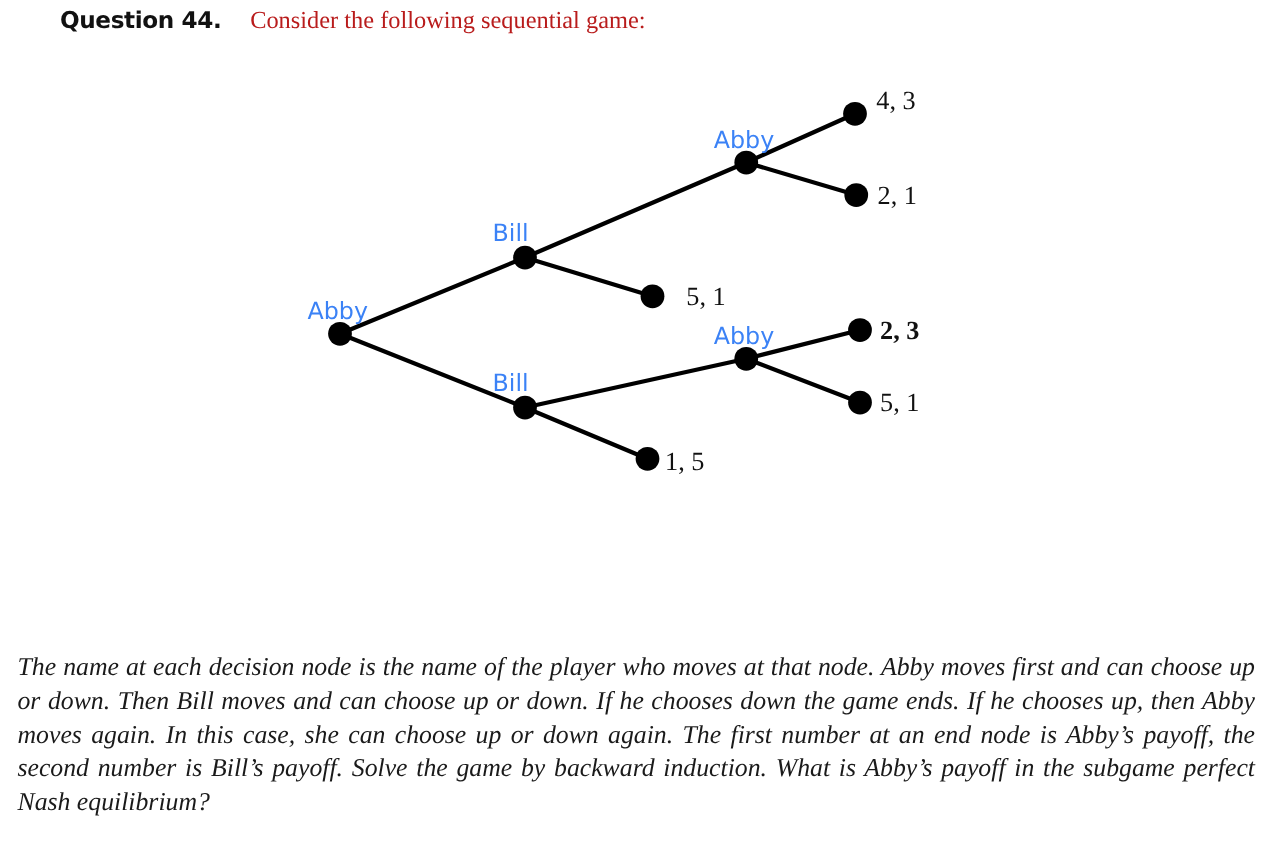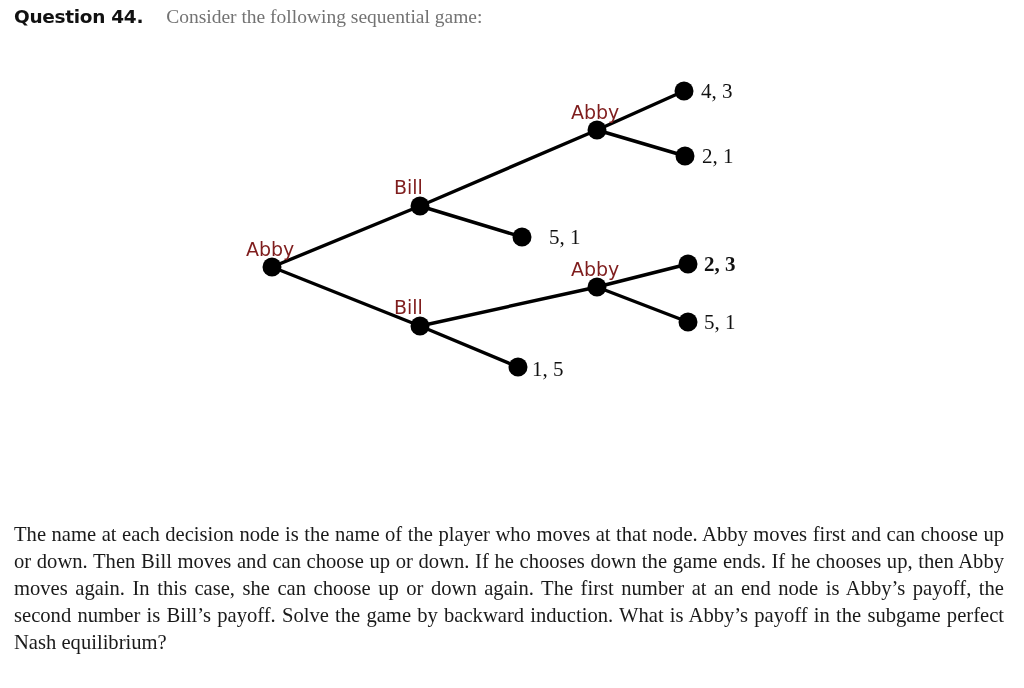--- a/index.html
+++ b/index.html
@@ -26,25 +26,26 @@
     width: 996px;
     white-space: nowrap;
   }
   #question-header .q-label {
     font-family: "DejaVu Sans", "Liberation Sans", sans-serif;
     font-weight: bold;
     font-size: 18.5px;
     letter-spacing: -0.3px;
     color: #111111;
     vertical-align: baseline;
+    margin-left: 34px;
   }
   #question-header .q-prompt {
     font-family: "Liberation Serif", "DejaVu Serif", serif;
     font-size: 19.5px;
-    color: #737373;
+    color: #b91c1c;
     margin-left: 23px;
     vertical-align: baseline;
   }
 
   
   #game-tree {
     position: absolute;
     left: 0;
     top: 60px;
     width: 1024px;
@@ -55,21 +56,21 @@
     left: 0;
     top: 0;
     width: 1024px;
     height: 350px;
     overflow: visible;
   }
   .tree-label {
     position: absolute;
     font-family: "DejaVu Sans", "Liberation Sans", sans-serif;
     font-size: 19px;
-    color: #7f1d1d;
+    color: #3b82f6;
     white-space: nowrap;
     line-height: 1;
   }
   .payoff-label {
     position: absolute;
     font-family: "Liberation Serif", "DejaVu Serif", serif;
     font-size: 21px;
     color: #111111;
     white-space: nowrap;
     line-height: 1;
@@ -81,20 +82,21 @@
     left: 14px;
     top: 500px;
     width: 990px;
     font-family: "Liberation Serif", "DejaVu Serif", serif;
     font-size: 20.6px;
     line-height: 27.2px;
     color: #1a1a1a;
     text-align: justify;
     text-justify: inter-word;
     hyphens: none;
+    font-style: italic;
   }
 </style>
 </head>
 <body>
 
 <div id="question-header">
   <span class="q-label">Question 44.</span><span class="q-prompt">Consider the following sequential game:</span>
 </div>
 
 <div id="game-tree">
@@ -141,21 +143,21 @@
   <div class="tree-label" style="left:246px; top:180px;">Abby</div>
 
   <div class="tree-label" style="left:394px; top:118px;">Bill</div>
 
   <div class="tree-label" style="left:571px; top:43px;">Abby</div>
 
   <div class="tree-label" style="left:394px; top:238px;">Bill</div>
 
   <div class="tree-label" style="left:571px; top:200px;">Abby</div>
 
-  <div class="payoff-label" style="left:701px; top:21px;">4, 3</div>
+  <div class="payoff-label" style="left:701px; top:10px;">4, 3</div>
 
   <div class="payoff-label" style="left:702px; top:86px;">2, 1</div>
 
   <div class="payoff-label" style="left:549px; top:167px;">5, 1</div>
 
   <div class="payoff-label" style="left:704px; top:194px;font-weight:bold;">2, 3</div>
 
   <div class="payoff-label" style="left:704px; top:252px;">5, 1</div>
 
   <div class="payoff-label" style="left:532px; top:299px;">1, 5</div>

